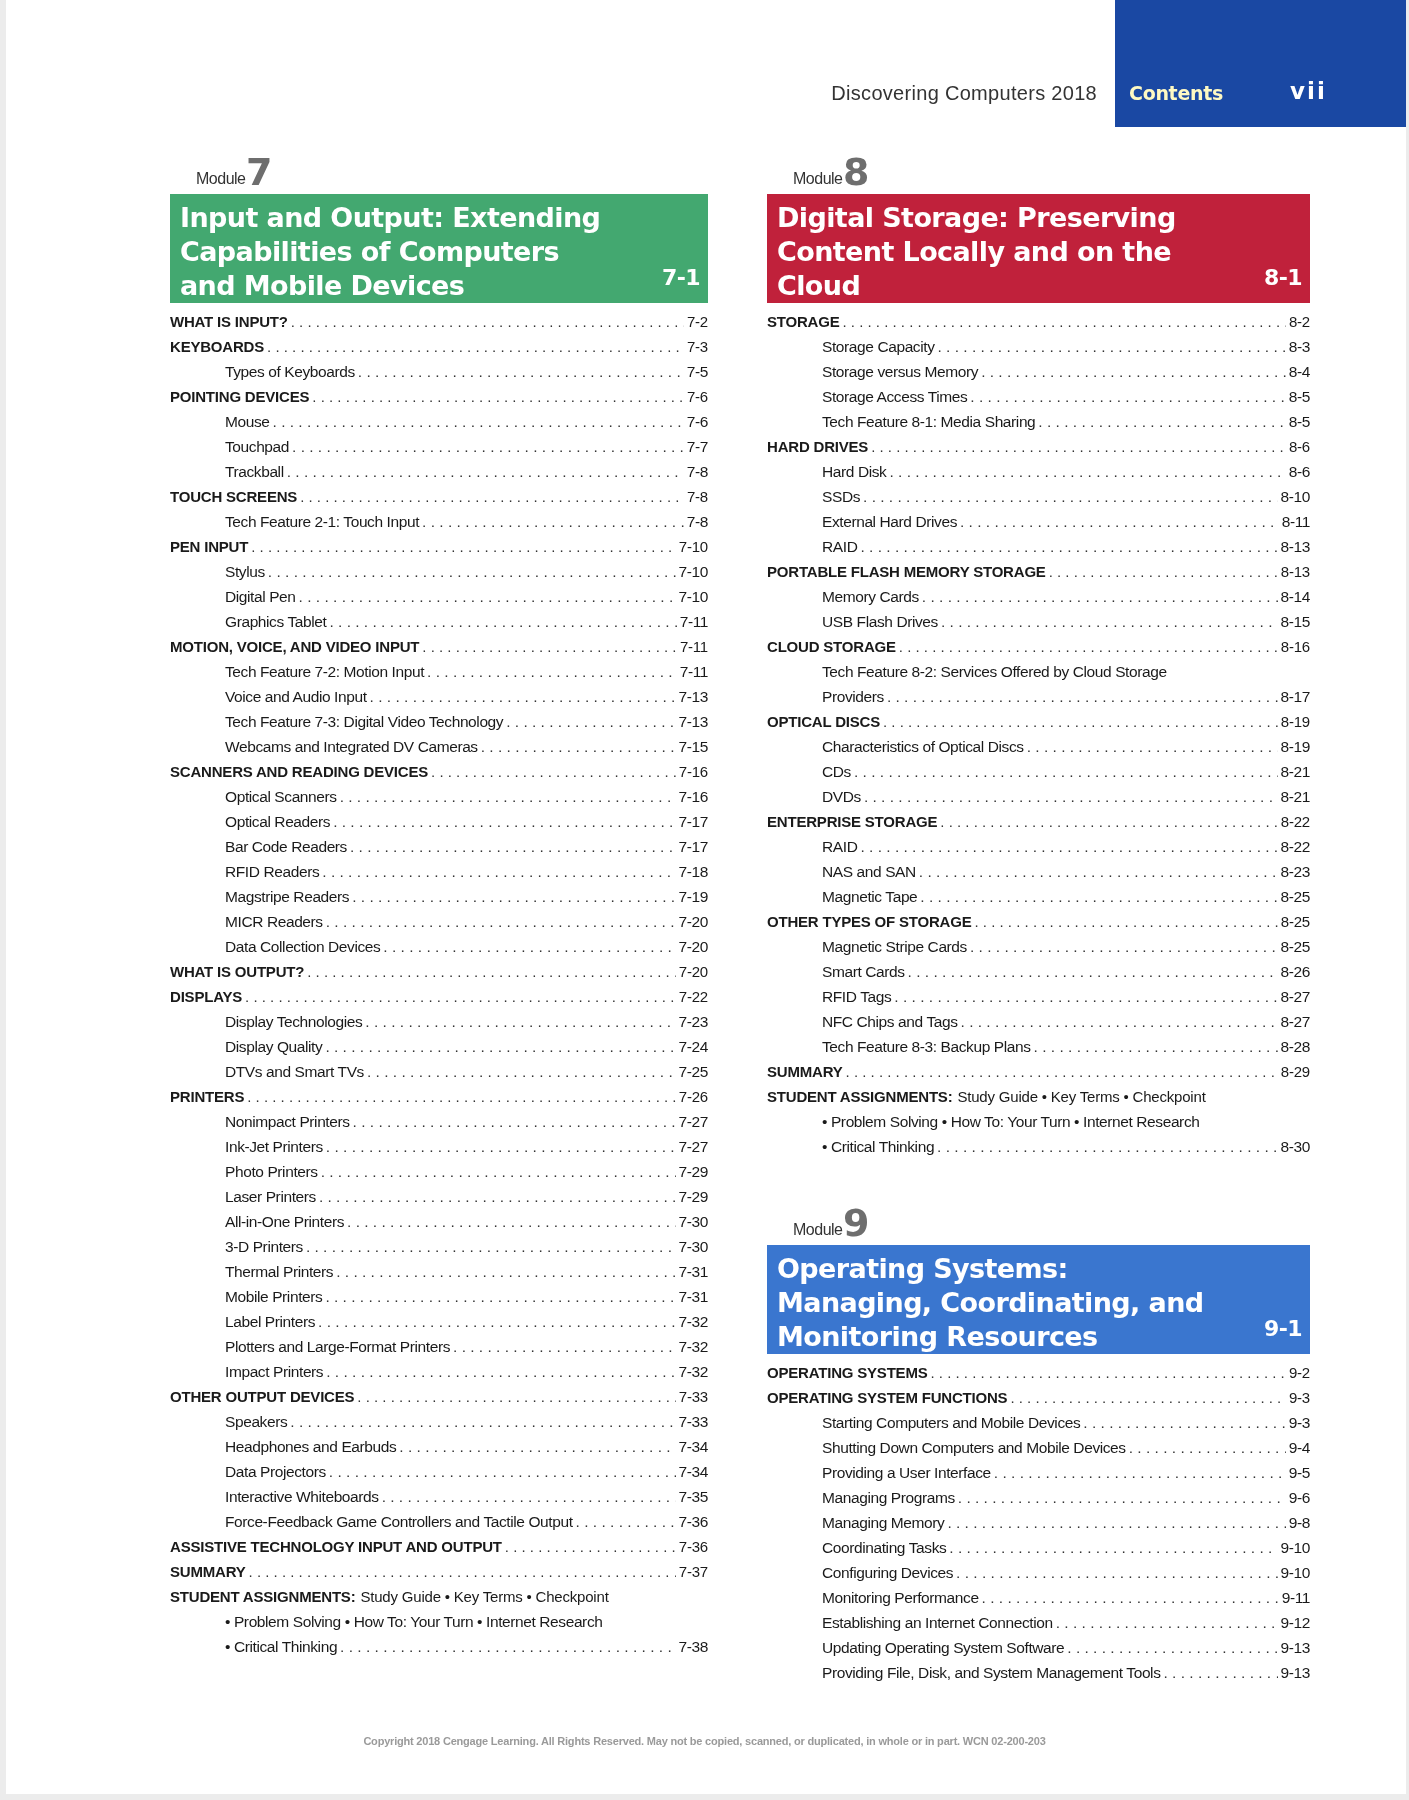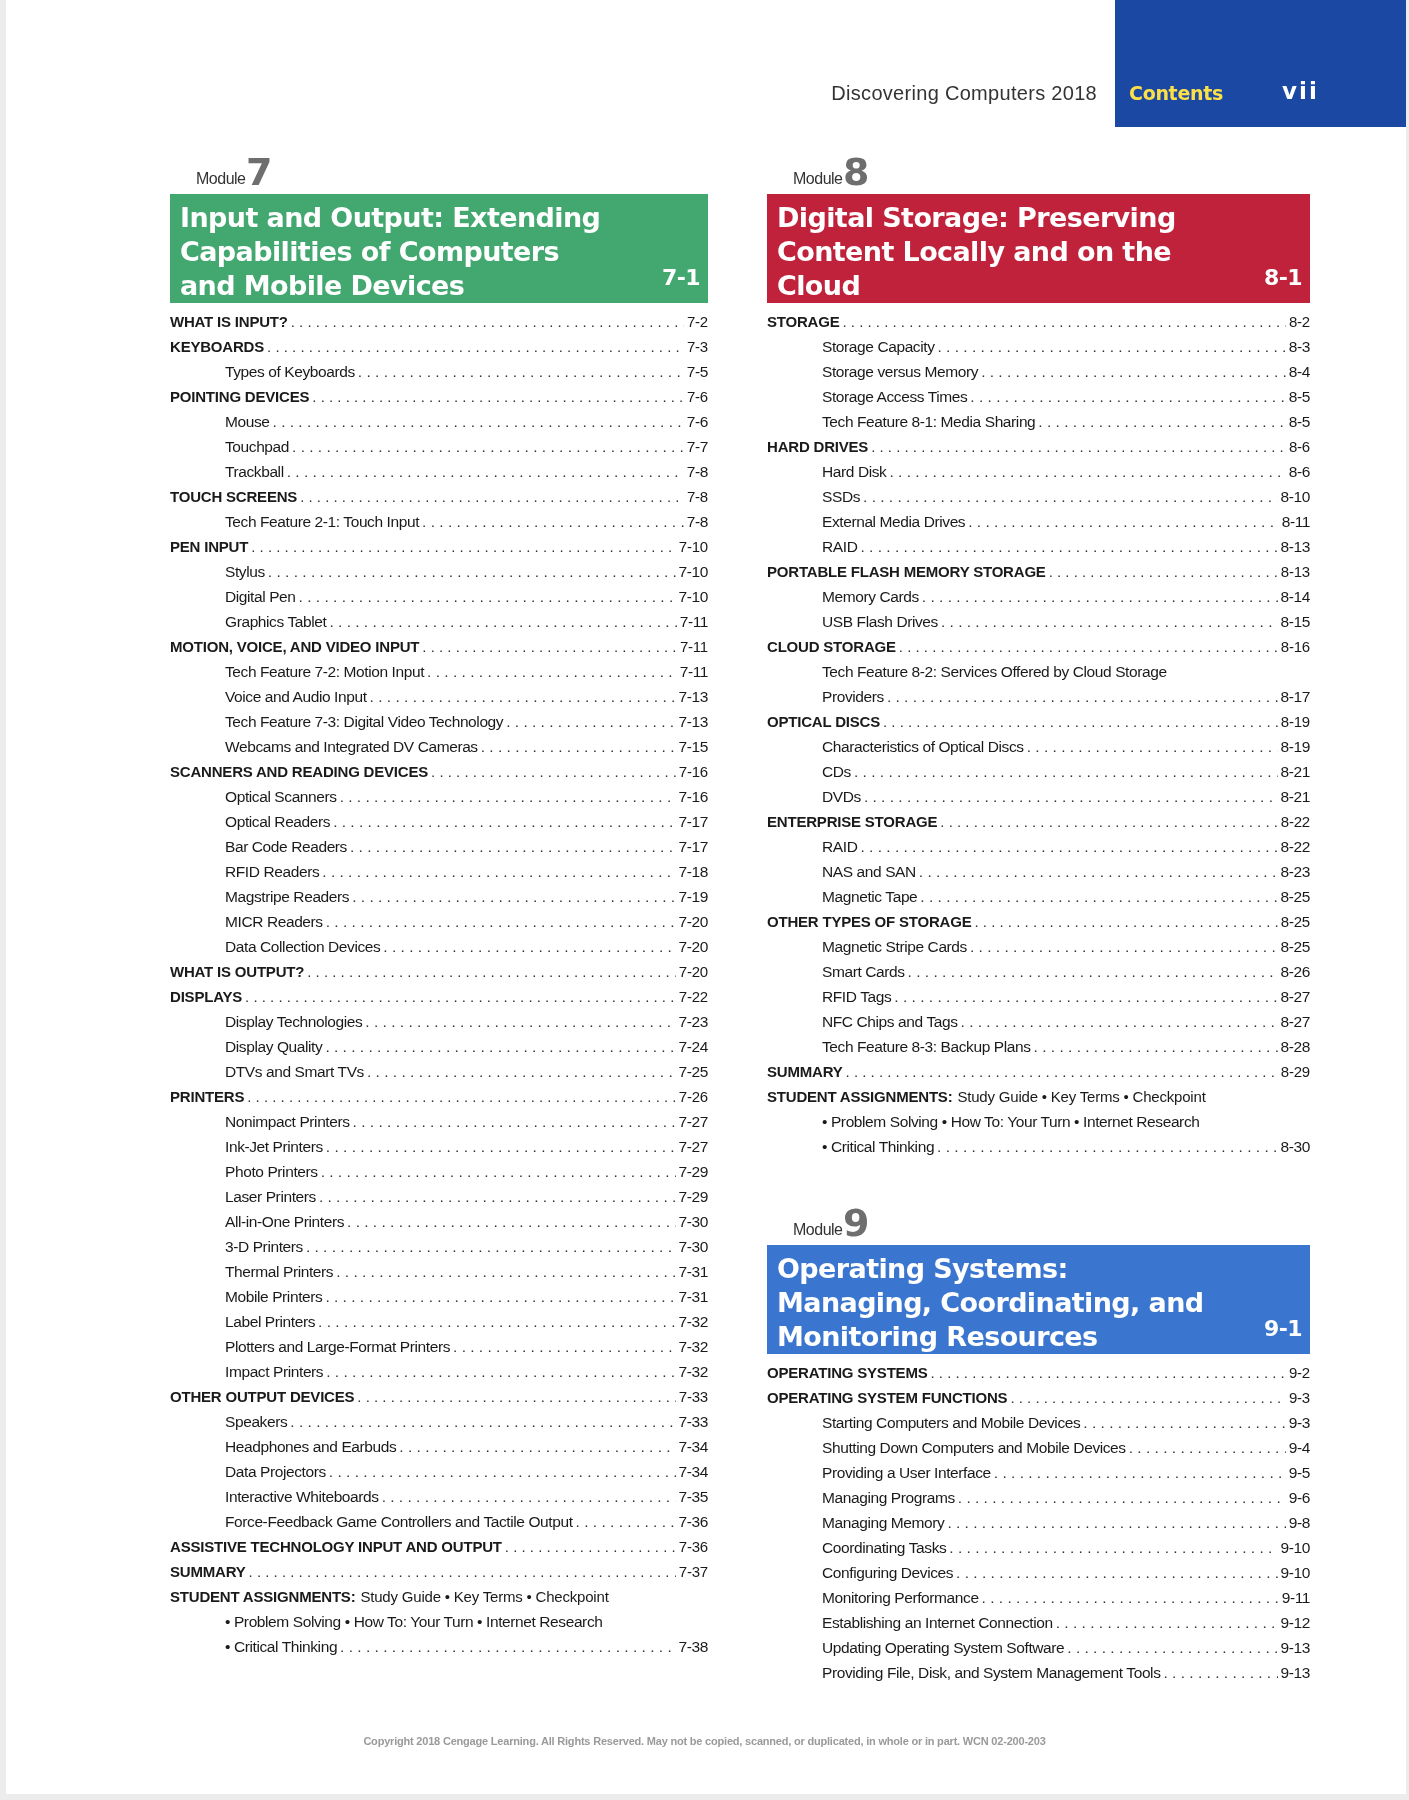--- a/index.html
+++ b/index.html
@@ -13,25 +13,25 @@
   .sheet {
     position: absolute; left: 6px; top: 0; width: 1400px; height: 1794px;
     background: #ffffff;
   }
   .tab {
     position: absolute; left: 1115px; top: 0; width: 291px; height: 127px;
     background: #1a48a3;
   }
   .tab-label {
     position: absolute; left: 14px; top: 82px;
-    color: #fde047; font-weight: bold; font-size: 19px;
+    color: #fef9c3; font-weight: bold; font-size: 19px;
     font-family: "DejaVu Sans", sans-serif; letter-spacing: -0.3px;
   }
   .tab-page {
-    position: absolute; left: 167px; top: 78px;
+    position: absolute; left: 175px; top: 78px;
     color: #fff; font-weight: bold; font-size: 23px;
     font-family: "DejaVu Sans", sans-serif; letter-spacing: 2px;
   }
   .book-title {
     position: absolute; right: 312px; top: 82px;
     font-size: 20px; color: #333; letter-spacing: 0.3px; margin-left: 32px;
   }
   .col { position: absolute; }
   .col-left { left: 170px; width: 538px; top: 150px; }
   .col-right { left: 767px; width: 543px; top: 150px; }
@@ -415,21 +415,21 @@
         <span class="lbl">Hard Disk</span>
         <span class="dots"></span>
         <span class="pg">8-6</span>
       </div>
       <div class="row sub">
         <span class="lbl">SSDs</span>
         <span class="dots"></span>
         <span class="pg">8-10</span>
       </div>
       <div class="row sub">
-        <span class="lbl">External Media Drives</span>
+        <span class="lbl">External Hard Drives</span>
         <span class="dots"></span>
         <span class="pg">8-11</span>
       </div>
       <div class="row sub">
         <span class="lbl">RAID</span>
         <span class="dots"></span>
         <span class="pg">8-13</span>
       </div>
       <div class="row main">
         <span class="lbl">PORTABLE FLASH MEMORY STORAGE</span>

